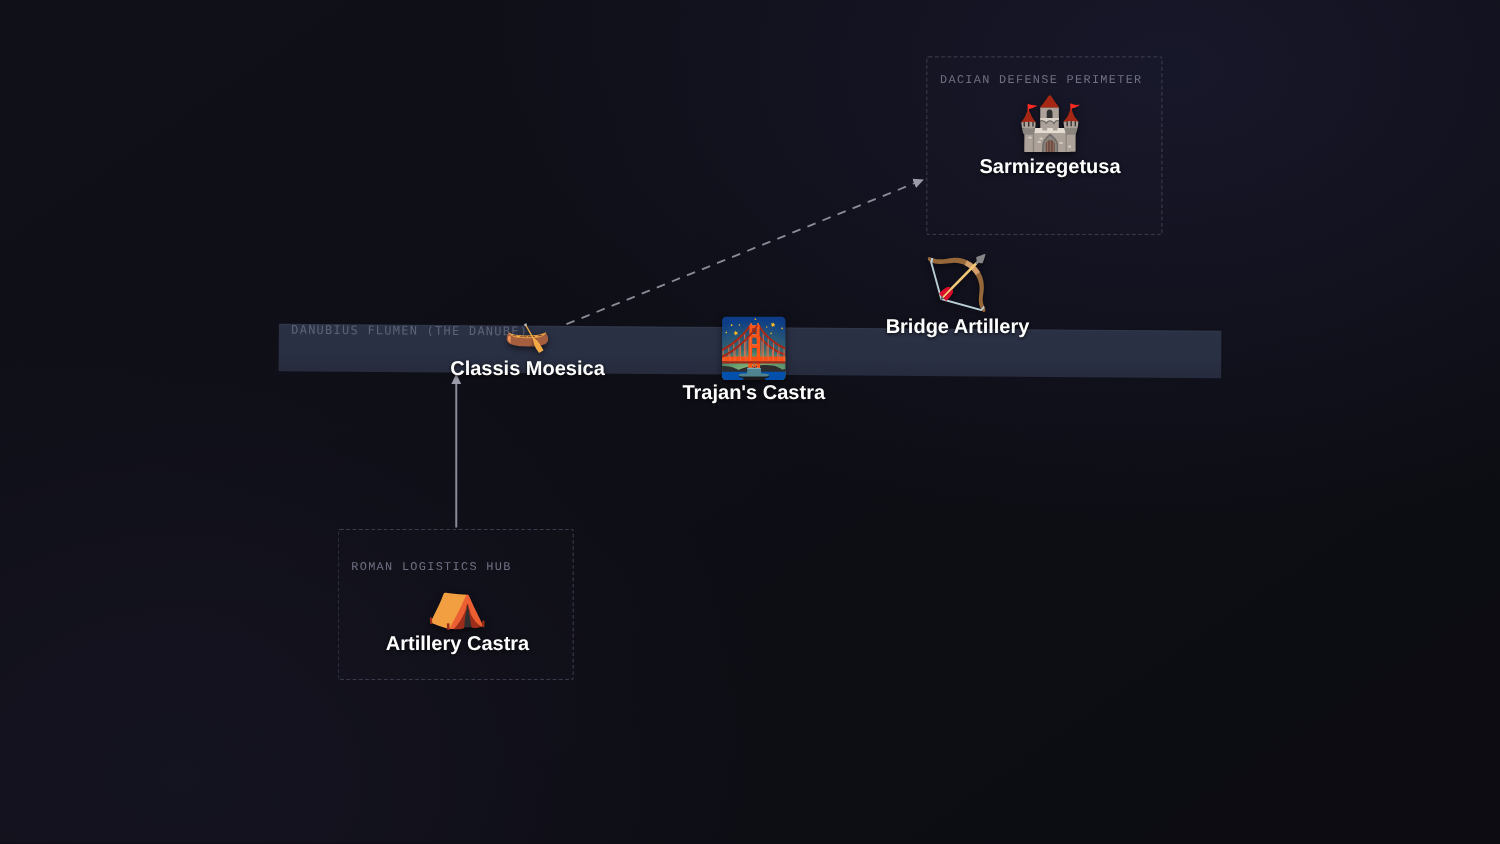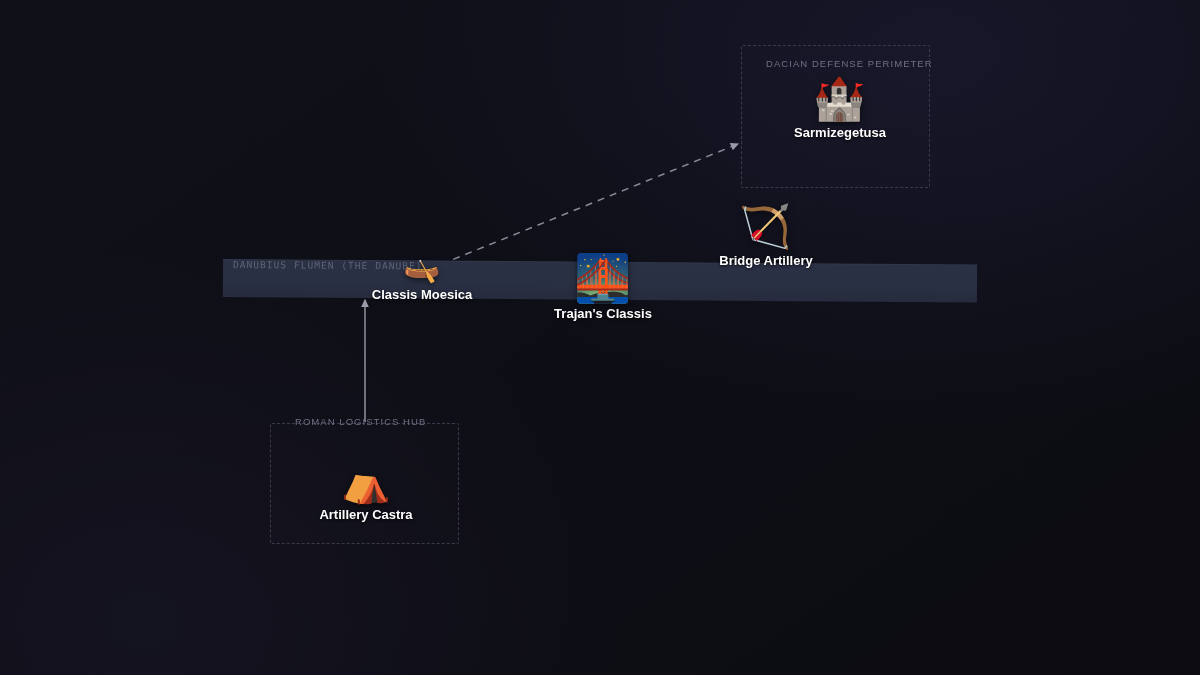--- a/index.html
+++ b/index.html
@@ -24,26 +24,25 @@
   
   .group-box {
     position: absolute;
     border: 1px dashed #3a3a4c;
     border-radius: 2px;
     background: rgba(255,255,255,0.008);
     box-sizing: border-box;
   }
   .group-label {
     position: absolute;
-    font-family: Liberation Sans, sans-serif;
+    font-family: Liberation Mono, monospace;
     font-size: 9.5px;
     letter-spacing: 1.05px;
     color: #6f7083;
     white-space: nowrap;
-    margin-left: 14px;
   }
 
   
   #river {
     position: absolute;
     left: 223px;
     top: 259px;
     width: 754px;
     height: 38px;
     background: linear-gradient(180deg, #2b3145 0%, #2a3044 55%, #262b3d 100%);
@@ -73,21 +72,21 @@
   }
   .node .glyph {
     display: block;
     line-height: 1;
     filter: drop-shadow(0 2px 3px rgba(0,0,0,0.55));
   }
   .node .label {
     display: block;
     margin-top: 5px;
     color: #ffffff;
-    font-size: 13px;
+    font-size: 16px;
     font-weight: bold;
     text-shadow: 0 1px 3px rgba(0,0,0,0.85);
   }
 
   
   #footer { position: absolute; left: 0; bottom: 0; width: 1200px; }
   #edges { position: absolute; left: 0; top: 0; }
 </style>
 </head>
 <body>
@@ -109,40 +108,40 @@
 
   <div class="group-box" style="left:741px; top:45px; width:189px; height:143px;"></div>
   <div class="group-label" style="left:752px; top:58px;">DACIAN DEFENSE PERIMETER</div>
 
   <div class="node" style="left:840px; top:78px;">
     <span class="glyph" style="font-size:42px;">🏰</span>
     <span class="label">Sarmizegetusa</span>
   </div>
 
   <div class="group-box" style="left:270px; top:423px; width:189px; height:121px;"></div>
-  <div class="group-label" style="left:281px; top:416px;text-align:right;">ROMAN LOGISTICS HUB</div>
+  <div class="group-label" style="left:281px; top:448px;text-align:right;">ROMAN LOGISTICS HUB</div>
 
   <div class="node" style="left:366px; top:462px;">
     <span class="glyph" style="font-size:40px;">⛺</span>
     <span class="label">Artillery Castra</span>
   </div>
 
   <div class="node" style="left:766px; top:206px;">
     <span class="glyph" style="font-size:42px;">🏹</span>
     <span class="label">Bridge Artillery</span>
   </div>
 
   <div class="node" style="left:422px; top:252px;">
     <span class="glyph" style="font-size:30px;">🛶</span>
     <span class="label">Classis Moesica</span>
   </div>
 
   <div class="node" style="left:603px; top:255px;">
     <span class="glyph" style="font-size:46px;">🌉</span>
-    <span class="label">Trajan's Classis</span>
+    <span class="label">Trajan's Castra</span>
   </div>
 
   <div id="footer">
     
 
     
 
     
   </div>
 

